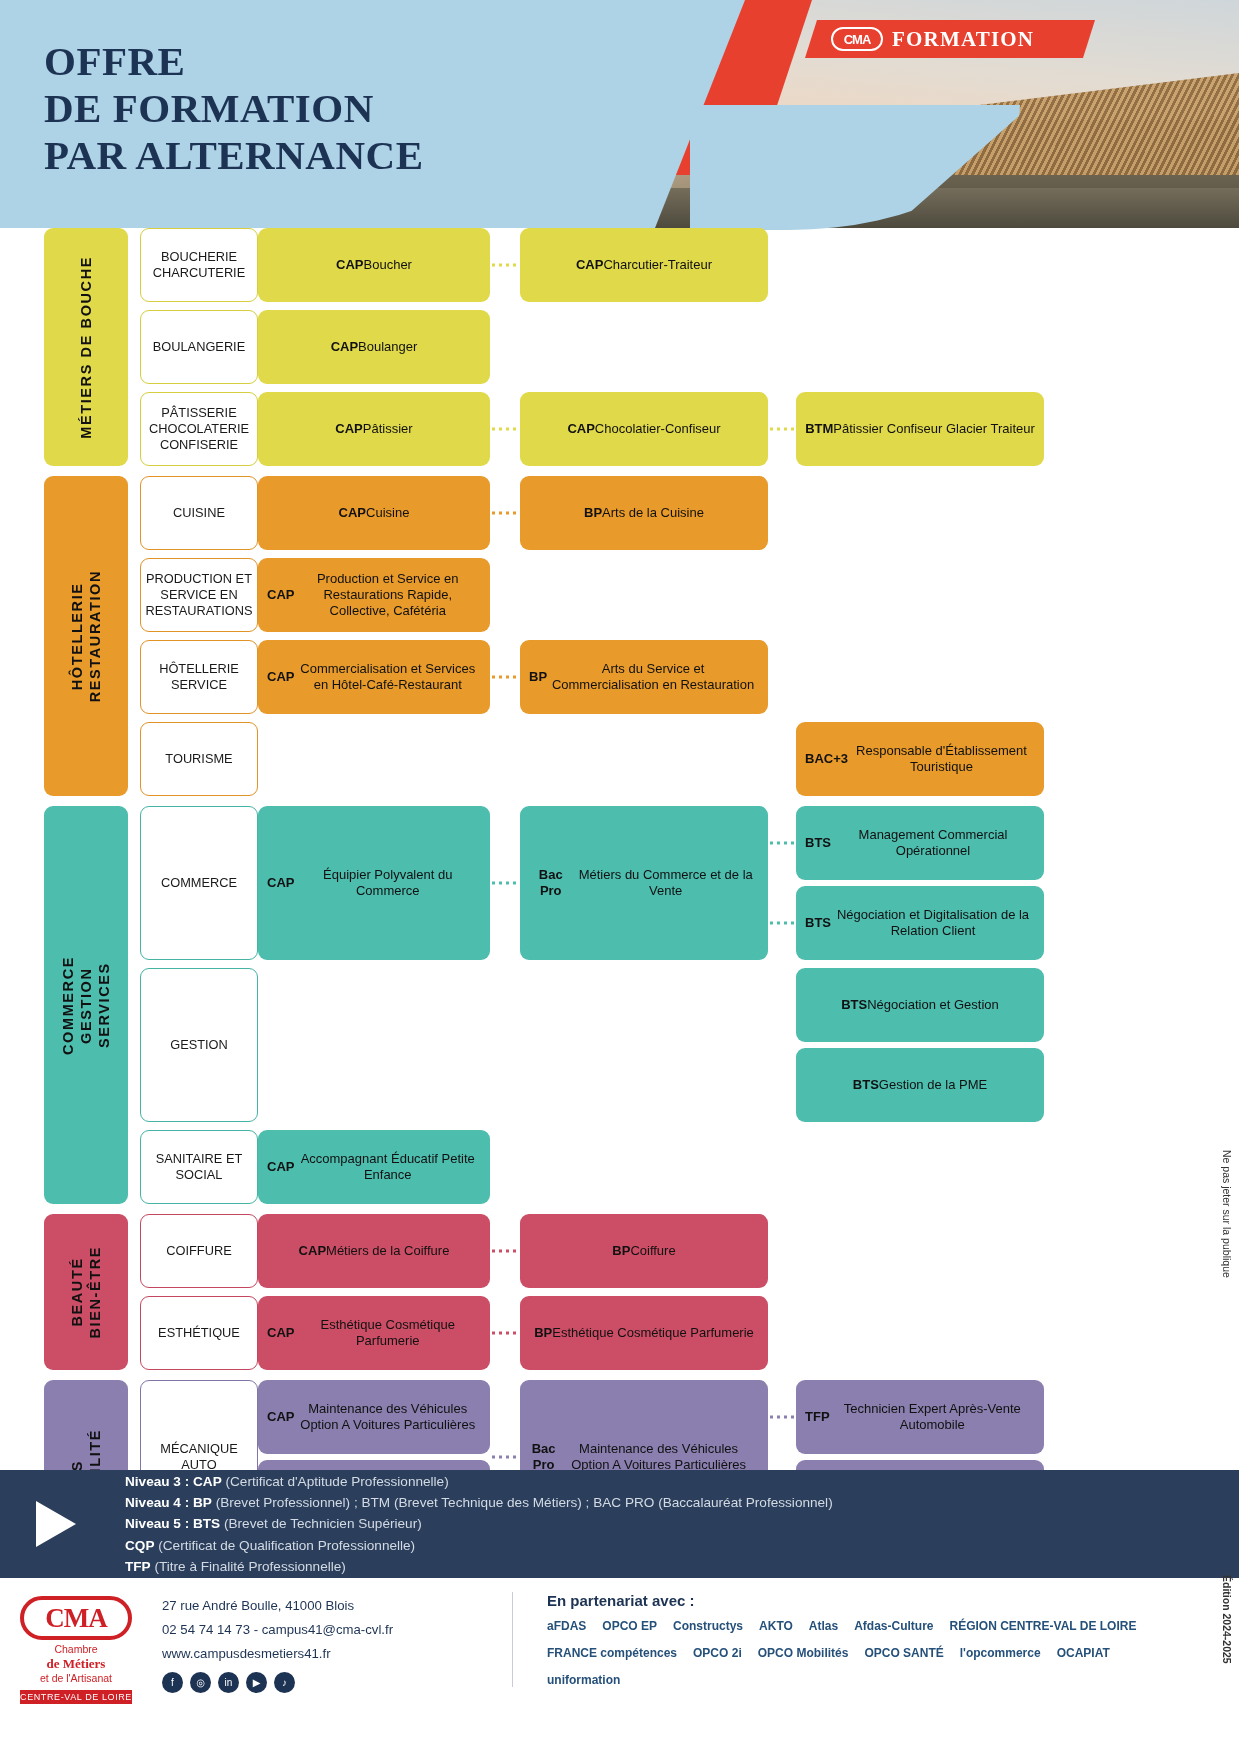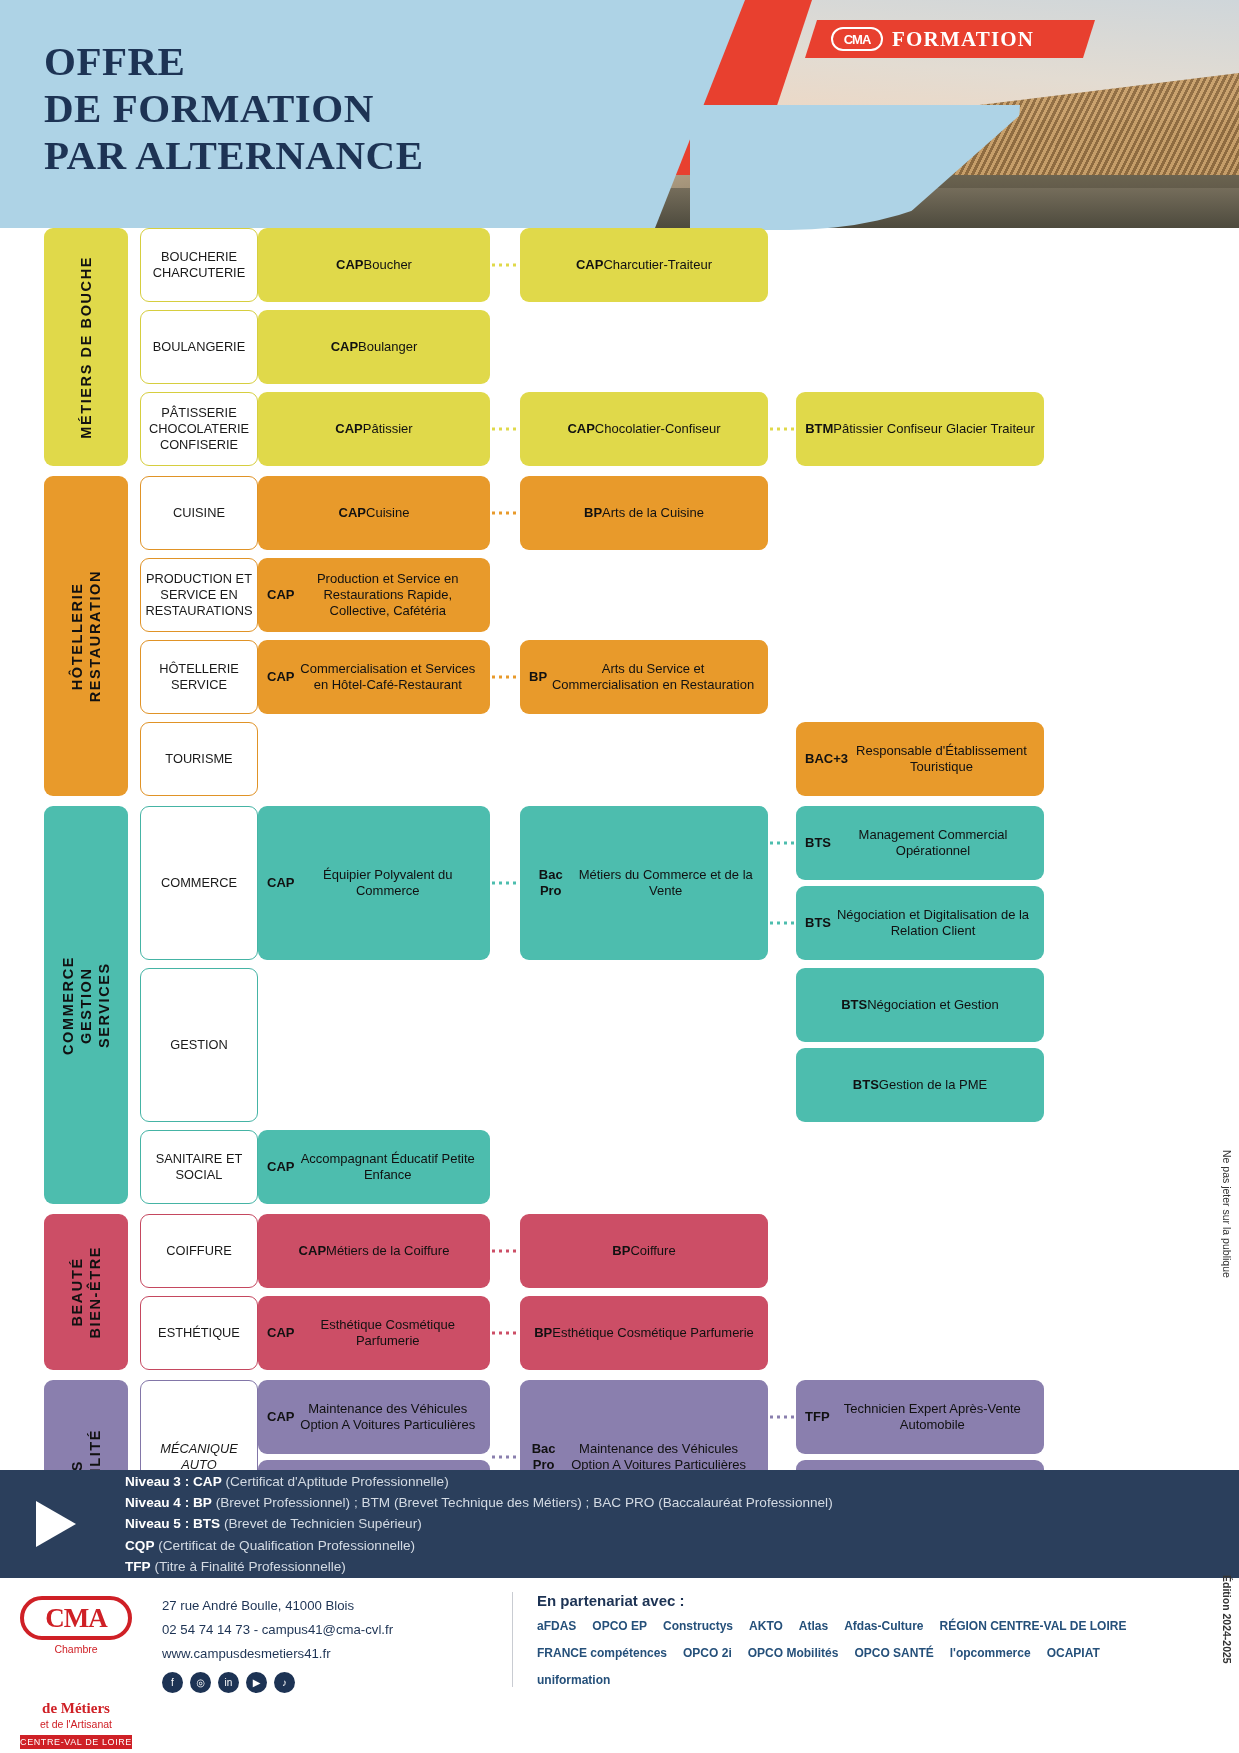--- a/index.html
+++ b/index.html
@@ -136,37 +136,37 @@
   }
   .footer-logo { width: 152px; flex: none; text-align: center; padding-top: 4px; }
   .cma-logo-mark {
     width: 112px; height: 44px; margin: 0 auto; position: relative;
     border: 4px solid #cf2026; border-radius: 24px;
     display:flex; align-items:center; justify-content:center;
     color:#cf2026; font-family:"Liberation Serif",serif; font-weight:bold; font-size:27px;
     letter-spacing: -1px;
   }
   .cma-logo-sub { font-size: 10.5px; color: #cf2026; line-height: 1.25; margin-top: 3px; }
-  .cma-logo-sub .l2 { font-size: 15px; font-weight: bold; font-family:"Liberation Serif",serif;margin-top:43px; }
+  .cma-logo-sub .l2 { font-size: 13px; font-weight: bold; font-family:"Liberation Serif",serif; }
   .cma-logo-band {
     margin: 4px auto 0; width: 112px; background: #cf2026; color: #fff;
     font-size: 9px; letter-spacing: .6px; padding: 2px 0;
   }
   .footer-contact { padding-left: 10px; width: 360px; }
   .footer-contact h3 {
     font-size: 16px; color: #1d3354; font-weight: bold; line-height: 1.2;
     font-family: "Liberation Sans", sans-serif;
   }
   .footer-contact p { font-size: 13.2px; color: #1d3354; line-height: 1.5; margin-top: 4px; }
   .socials { display: flex; gap: 7px; margin-top: 9px; }
   .soc {
     width: 21px; height: 21px; border-radius: 50%; background: #1d3354;
     color: #fff; font-size: 10px; display: flex; align-items: center; justify-content: center;
   }
-  .footer-partners { flex: 1; border-left: 1.5px solid #c9ccd2; padding-left: 24px; }
+  .footer-partners { flex: 1; border-left: 1.5px solid #c9ccd2; padding-left: 34px; }
   .footer-partners .ptitle { font-size: 15px; color: #1d3354; font-weight: bold; margin-bottom: 10px; }
   .plogos { display: flex; flex-wrap: wrap; gap: 13px 16px; align-items: center; max-width: 620px; }
   .plogo {
     font-size: 12px; color: #25507a; font-weight: bold; display: flex;
     align-items: center; gap: 4px; white-space: nowrap;
   }
   .vertical-note {
     position: absolute; right: 6px; top: 1150px;
     writing-mode: vertical-rl; font-size: 10.5px; color: #333;
   }
@@ -403,21 +403,21 @@
         </div>
       </div>
     </div>
     <div class="sector">
       <div class="sector-label" style="background: rgb(138, 127, 174);">
         <span>MÉTIERS
 DE LA MOBILITÉ</span>
       </div>
       <div class="rows">
         <div class="row">
-          <div class="branch" style="border-color: rgb(130, 118, 168); min-height: 154px; font-style: italic;">MÉCANIQUE
+          <div class="branch" style="border-color: rgb(130, 118, 168); min-height: 154px;">MÉCANIQUE
 AUTO</div>
           <div class="track" style="min-height: 154px; position: relative;">
             <div class="card" style="background: rgb(138, 127, 174); left: 0px; width: 232px; top: 0px; height: 74px;">
               <b>CAP</b>
               <span> Maintenance des Véhicules Option A Voitures Particulières</span>
             </div>
             <div class="card" style="background: rgb(138, 127, 174); left: 262px; width: 248px; top: 0px; height: 154px;">
               <b>Bac Pro</b>
               <span> Maintenance des Véhicules Option A Voitures Particulières</span>
             </div>

